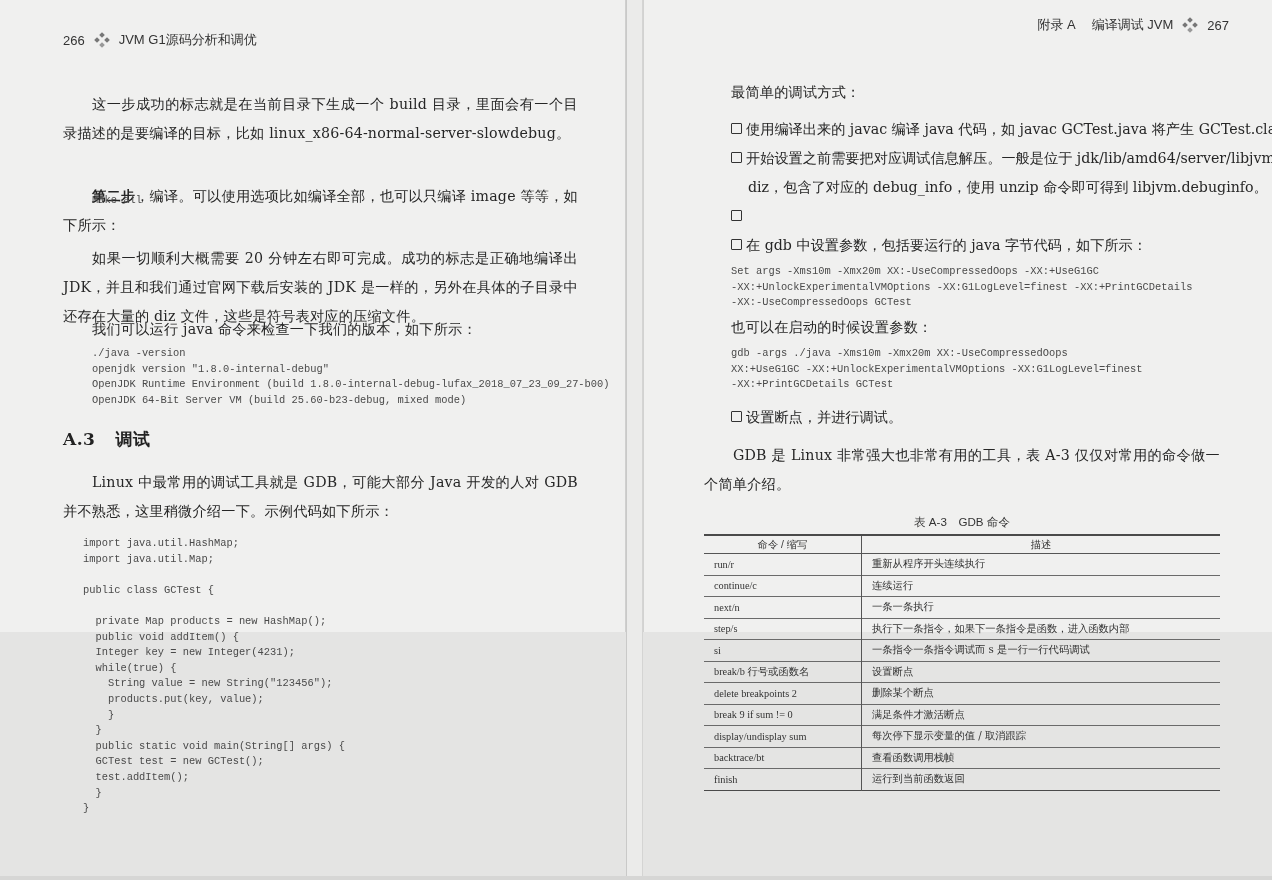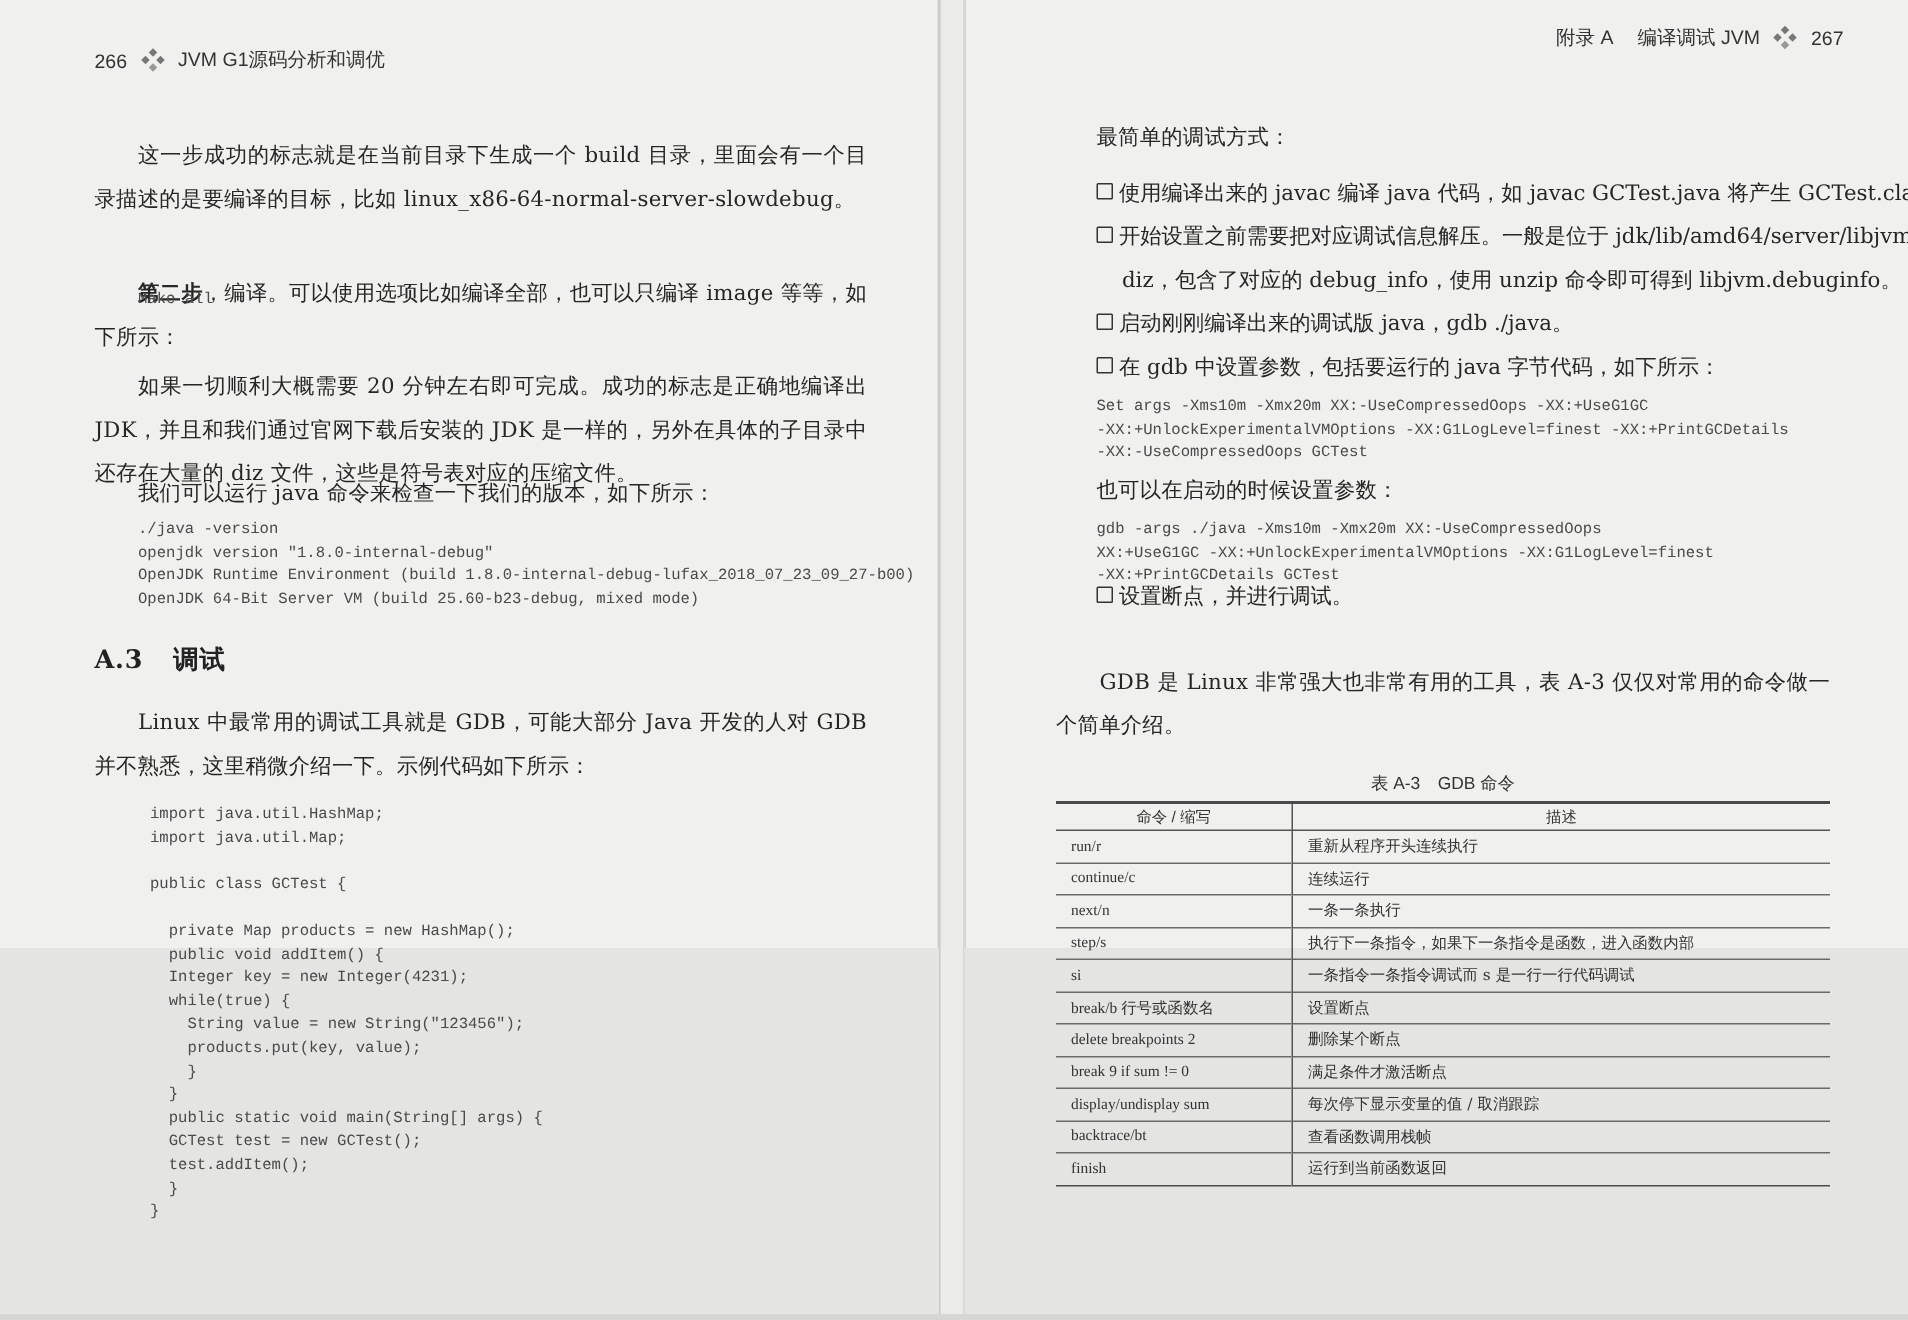--- a/index.html
+++ b/index.html
@@ -139,21 +139,21 @@
 openjdk version "1.8.0-internal-debug"
 OpenJDK Runtime Environment (build 1.8.0-internal-debug-lufax_2018_07_23_09_27-b00)
 OpenJDK 64-Bit Server VM (build 25.60-b23-debug, mixed mode)</pre>
 
   <div class="heading" style="left:63px; top:428px;">
     <span class="num">A.3</span><span>调试</span>
   </div>
 
   <div class="para" style="left:63px; top:468px; width:515px; text-indent:29px;">Linux 中最常用的调试工具就是 GDB，可能大部分 Java 开发的人对 GDB 并不熟悉，这里稍微介绍一下。示例代码如下所示：</div>
 
-  <pre class="code" style="left:100px; top:536px;">import java.util.HashMap;
+  <pre class="code" style="left:83px; top:536px;">import java.util.HashMap;
 import java.util.Map;
 
 public class GCTest {
 
   private Map products = new HashMap();
   public void addItem() {
   Integer key = new Integer(4231);
   while(true) {
     String value = new String("123456");
     products.put(key, value);
@@ -183,37 +183,37 @@
 <div class="para" style="left:731px; top:78px; width:480px;">最简单的调试方式：</div>
 
 <div class="bullet" style="left:731px; top:115px;">
   <span class="box"></span><span>使用编译出来的 javac 编译 java 代码，如 javac GCTest.java 将产生 GCTest.class。</span>
 </div>
 <div class="bullet" style="left:731px; top:144px;">
   <span class="box"></span><span>开始设置之前需要把对应调试信息解压。一般是位于 jdk/lib/amd64/server/libjvm.</span>
   <span class="cont">diz，包含了对应的 debug_info，使用 unzip 命令即可得到 libjvm.debuginfo。</span>
 </div>
 <div class="bullet" style="left:731px; top:202px;">
-  <span class="box"></span><span>启动刚刚编译出来的调试版 java，gdb ./java。</span>
+  <span class="box"></span>
 </div>
 <div class="bullet" style="left:731px; top:231px;">
   <span class="box"></span><span>在 gdb 中设置参数，包括要运行的 java 字节代码，如下所示：</span>
 </div>
 
 <pre class="code" style="left:731px; top:264px;">Set args -Xms10m -Xmx20m XX:-UseCompressedOops -XX:+UseG1GC
 -XX:+UnlockExperimentalVMOptions -XX:G1LogLevel=finest -XX:+PrintGCDetails
 -XX:-UseCompressedOops GCTest</pre>
 
 <div class="para" style="left:731px; top:313px; width:480px;">也可以在启动的时候设置参数：</div>
 
 <pre class="code" style="left:731px; top:346px;">gdb -args ./java -Xms10m -Xmx20m XX:-UseCompressedOops
 XX:+UseG1GC -XX:+UnlockExperimentalVMOptions -XX:G1LogLevel=finest
 -XX:+PrintGCDetails GCTest</pre>
 
-<div class="bullet" style="left:731px; top:384px;">
+<div class="bullet" style="left:731px; top:403px;">
   <span class="box"></span><span>设置断点，并进行调试。</span>
 </div>
 
 <div class="para" style="left:704px; top:441px; width:516px; text-indent:29px;">GDB 是 Linux 非常强大也非常有用的工具，表 A-3 仅仅对常用的命令做一个简单介绍。</div>
 
 <div class="table-caption">表 A-3　GDB 命令</div>
 
 <table class="gdb">
   <tbody>
       <tr>

